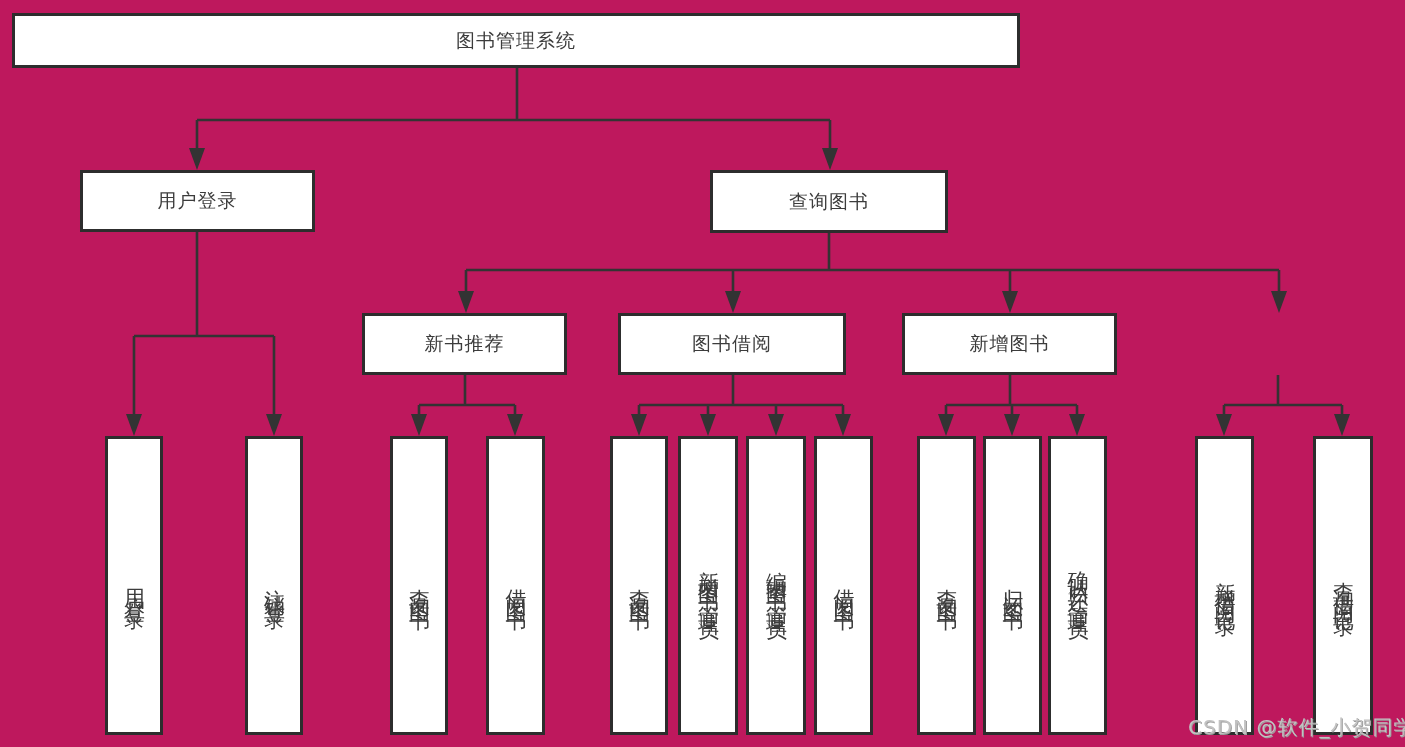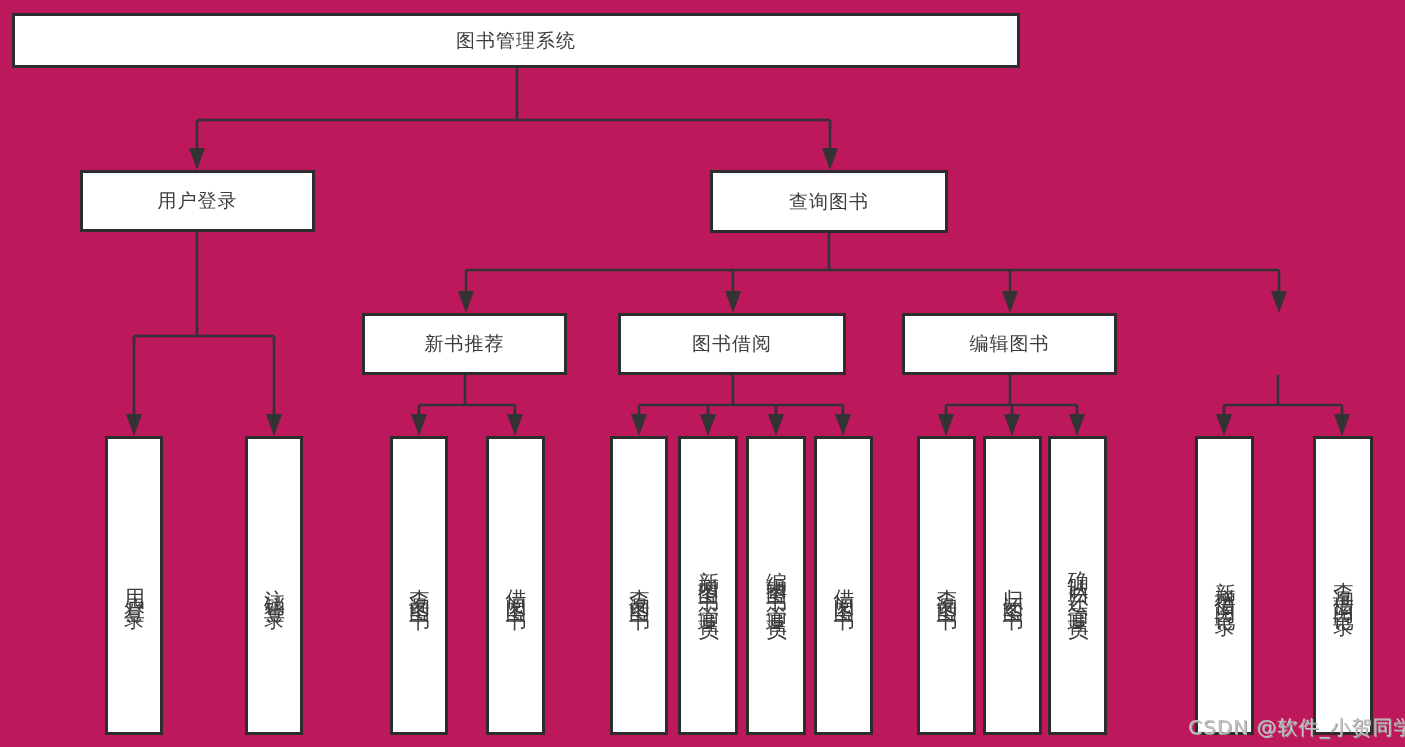--- a/index.html
+++ b/index.html
@@ -110,21 +110,21 @@
     <span>查询图书</span>
   </div>
 
   <div class="node" style="left:362px;top:313px;width:205px;height:62px;">
     <span>新书推荐</span>
   </div>
   <div class="node" style="left:618px;top:313px;width:228px;height:62px;justify-content:center;">
     <span>图书借阅</span>
   </div>
   <div class="node" style="left:902px;top:313px;width:215px;height:62px;">
-    <span>编辑图书</span>
+    <span>新增图书</span>
   </div>
 
   <div class="vnode" style="left:105px;top:436px;width:58px;height:299px;">
     <span class="vtext">用户登录</span>
   </div>
   <div class="vnode" style="left:245px;top:436px;width:58px;height:299px;">
     <span class="vtext">注销登录</span>
   </div>
 
   <div class="vnode" style="left:390px;top:436px;width:58px;height:299px;">

